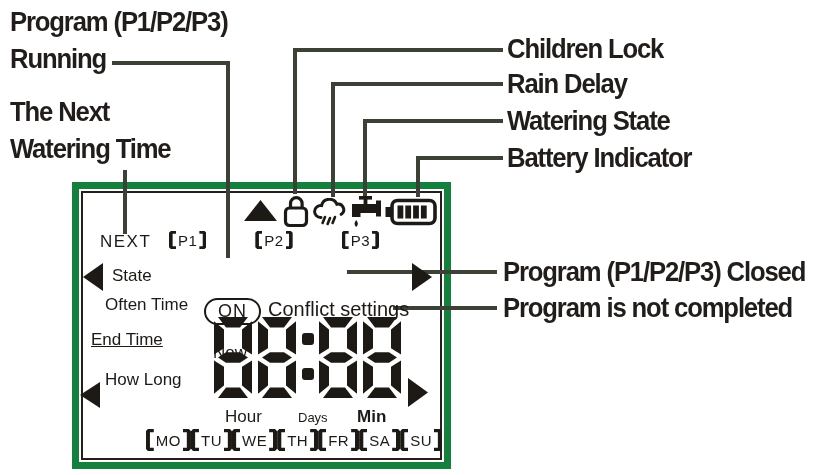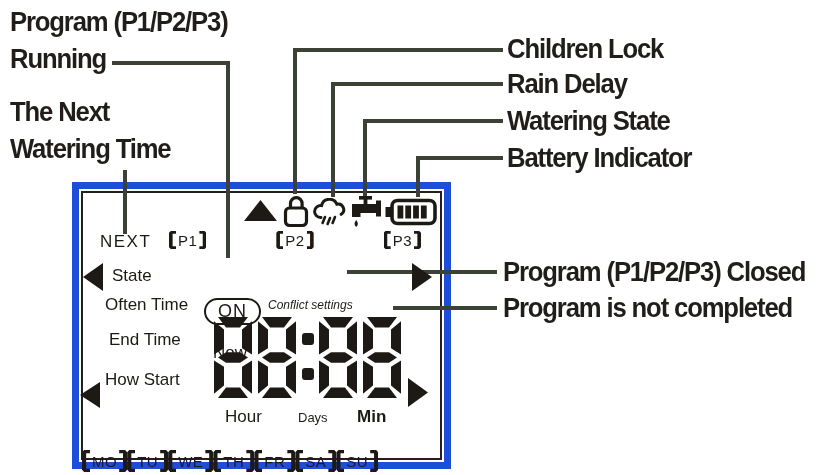--- a/index.html
+++ b/index.html
@@ -9,25 +9,25 @@
   
   .callout{position:absolute;font-weight:700;font-size:27px;line-height:37px;
            letter-spacing:-1.2px;color:#211d1a;white-space:pre-line;transform:scaleX(.95);
            transform-origin:left top;}
 
   
   .leader{position:absolute;background:#3b4134;}
 
   
   .panel{position:absolute;left:72px;top:182px;width:365px;height:273px;
-         border:7px solid #1d4ed8;background:#fff;}
+         border:7px solid #15803d;background:#fff;}
   .panel-inner{position:absolute;inset:2px;border:2px solid #241f1b;pointer-events:none;}
   .panel .el{position:absolute;z-index:4;}
   .lcd-text{font-size:17px;color:#1d1a16;white-space:nowrap;}
-  .small{font-size:12px;font-style:italic;}
+  .small{font-size:20px;}
   .tiny{font-size:13px;}
 
   .tri-up{width:33px;height:21px;background:#1d1a16;
           clip-path:polygon(50% 0,100% 100%,0 100%);}
   .arrow-left{width:20px;height:28px;background:#1d1a16;
           clip-path:polygon(100% 0,100% 100%,0 50%);}
   .arrow-right{width:20px;height:28px;background:#1d1a16;
           clip-path:polygon(0 0,0 100%,100% 50%);}
 
   .oval{border:2.5px solid #1d1a16;border-radius:16px;height:23px;
@@ -37,21 +37,21 @@
   
   .bitem{display:inline-flex;align-items:center;}
   .lb,.rb{display:inline-block;background:#1d1a16;}
   .lb{clip-path:polygon(26% 0,100% 0,100% 15%,52% 15%,52% 85%,100% 85%,100% 100%,26% 100%,0 90%,0 10%);}
   .rb{clip-path:polygon(74% 0,0 0,0 15%,48% 15%,48% 85%,0 85%,0 100%,74% 100%,100% 90%,100% 10%);}
   .pb{width:7px;height:18px;}
   .db{width:8px;height:22px;}
   .btxt{padding:0 2px;font-size:15px;letter-spacing:.5px;}
 
   .prow{display:flex;}
-  .weekrow{display:flex;justify-content:flex-start;margin-top:21px;}
+  .weekrow{display:flex;justify-content:flex-end;}
 
   .digits{display:flex;align-items:stretch;gap:4px;}
   .colon{position:relative;width:13px;}
   .colon i{position:absolute;left:1px;width:12px;height:12px;background:#1d1a16;border-radius:3px;}
   .colon i.d1{top:17px;} .colon i.d2{top:52px;}
 </style>
 </head>
 <body>
 
 <div class="stage">
@@ -83,21 +83,21 @@
     <svg class="el" style="left:306px;top:8px;" width="52" height="30" viewBox="0 0 52 30">
       <rect x="7" y="3.5" width="43" height="23" rx="5.5" fill="none" stroke="#1d1a16" stroke-width="3.6"></rect>
       <rect x="0.5" y="10" width="5.5" height="10" fill="#1d1a16"></rect>
       <rect x="12.5" y="8.5" width="5.8" height="13" fill="#1d1a16"></rect>
       <rect x="20.3" y="8.5" width="5.8" height="13" fill="#1d1a16"></rect>
       <rect x="28.1" y="8.5" width="5.8" height="13" fill="#1d1a16"></rect>
       <rect x="35.9" y="8.5" width="5.8" height="13" fill="#1d1a16"></rect>
     </svg>
 
     <div class="el lcd-text" style="left:21px;top:43px;letter-spacing:1.5px;">NEXT</div>
-    <div class="el prow" style="left:90px;top:42px;width:252px;justify-content:space-between;">
+    <div class="el prow" style="left:90px;top:42px;width:210px;justify-content:space-between;">
         <span class="bitem">
           <span class="lb pb"></span>
           <span class="btxt">P1</span>
           <span class="rb pb"></span>
         </span>
         <span class="bitem">
           <span class="lb pb"></span>
           <span class="btxt">P2</span>
           <span class="rb pb"></span>
         </span>
@@ -110,22 +110,22 @@
 
     <div class="el arrow-left" style="left:4px;top:74px;"></div>
     <div class="el lcd-text" style="left:33px;top:77px;">State</div>
     <div class="el oval" style="left:125px;top:73px;width:53px;margin-top:36px;">ON</div>
     <div class="el arrow-right" style="left:333px;top:74px;"></div>
 
     <div class="el lcd-text" style="left:26px;top:106px;">Often Time</div>
     <div class="el lcd-text" style="left:134px;top:106px;margin-top:48px;">Now</div>
     <div class="el lcd-text small" style="left:189px;top:109px;">Conflict settings</div>
 
-    <div class="el lcd-text" style="left:30px;top:141px;">End Time</div>
-    <div class="el lcd-text" style="left:26px;top:181px;">How Start</div>
+    <div class="el lcd-text" style="left:12px;top:141px;text-decoration:underline;">End Time</div>
+    <div class="el lcd-text" style="left:26px;top:181px;">How Long</div>
     <div class="el digits" style="left:134px;top:127px;height:83px;">
         <span><svg width="40" height="83" viewBox="0 0 40 80" preserveAspectRatio="none">
             <polygon points="5,1 35,1 27,11 13,11" fill="#1d1a16"></polygon>
             <polygon points="39,5 39,37 29,31 29,13" fill="#1d1a16"></polygon>
             <polygon points="39,43 39,75 29,67 29,49" fill="#1d1a16"></polygon>
             <polygon points="5,79 13,69 27,69 35,79" fill="#1d1a16"></polygon>
             <polygon points="1,43 11,49 11,67 1,75" fill="#1d1a16"></polygon>
             <polygon points="1,5 11,13 11,31 1,37" fill="#1d1a16"></polygon>
             <polygon points="5,40 13,35 27,35 35,40 27,45 13,45" fill="#1d1a16"></polygon>
           </svg></span>

